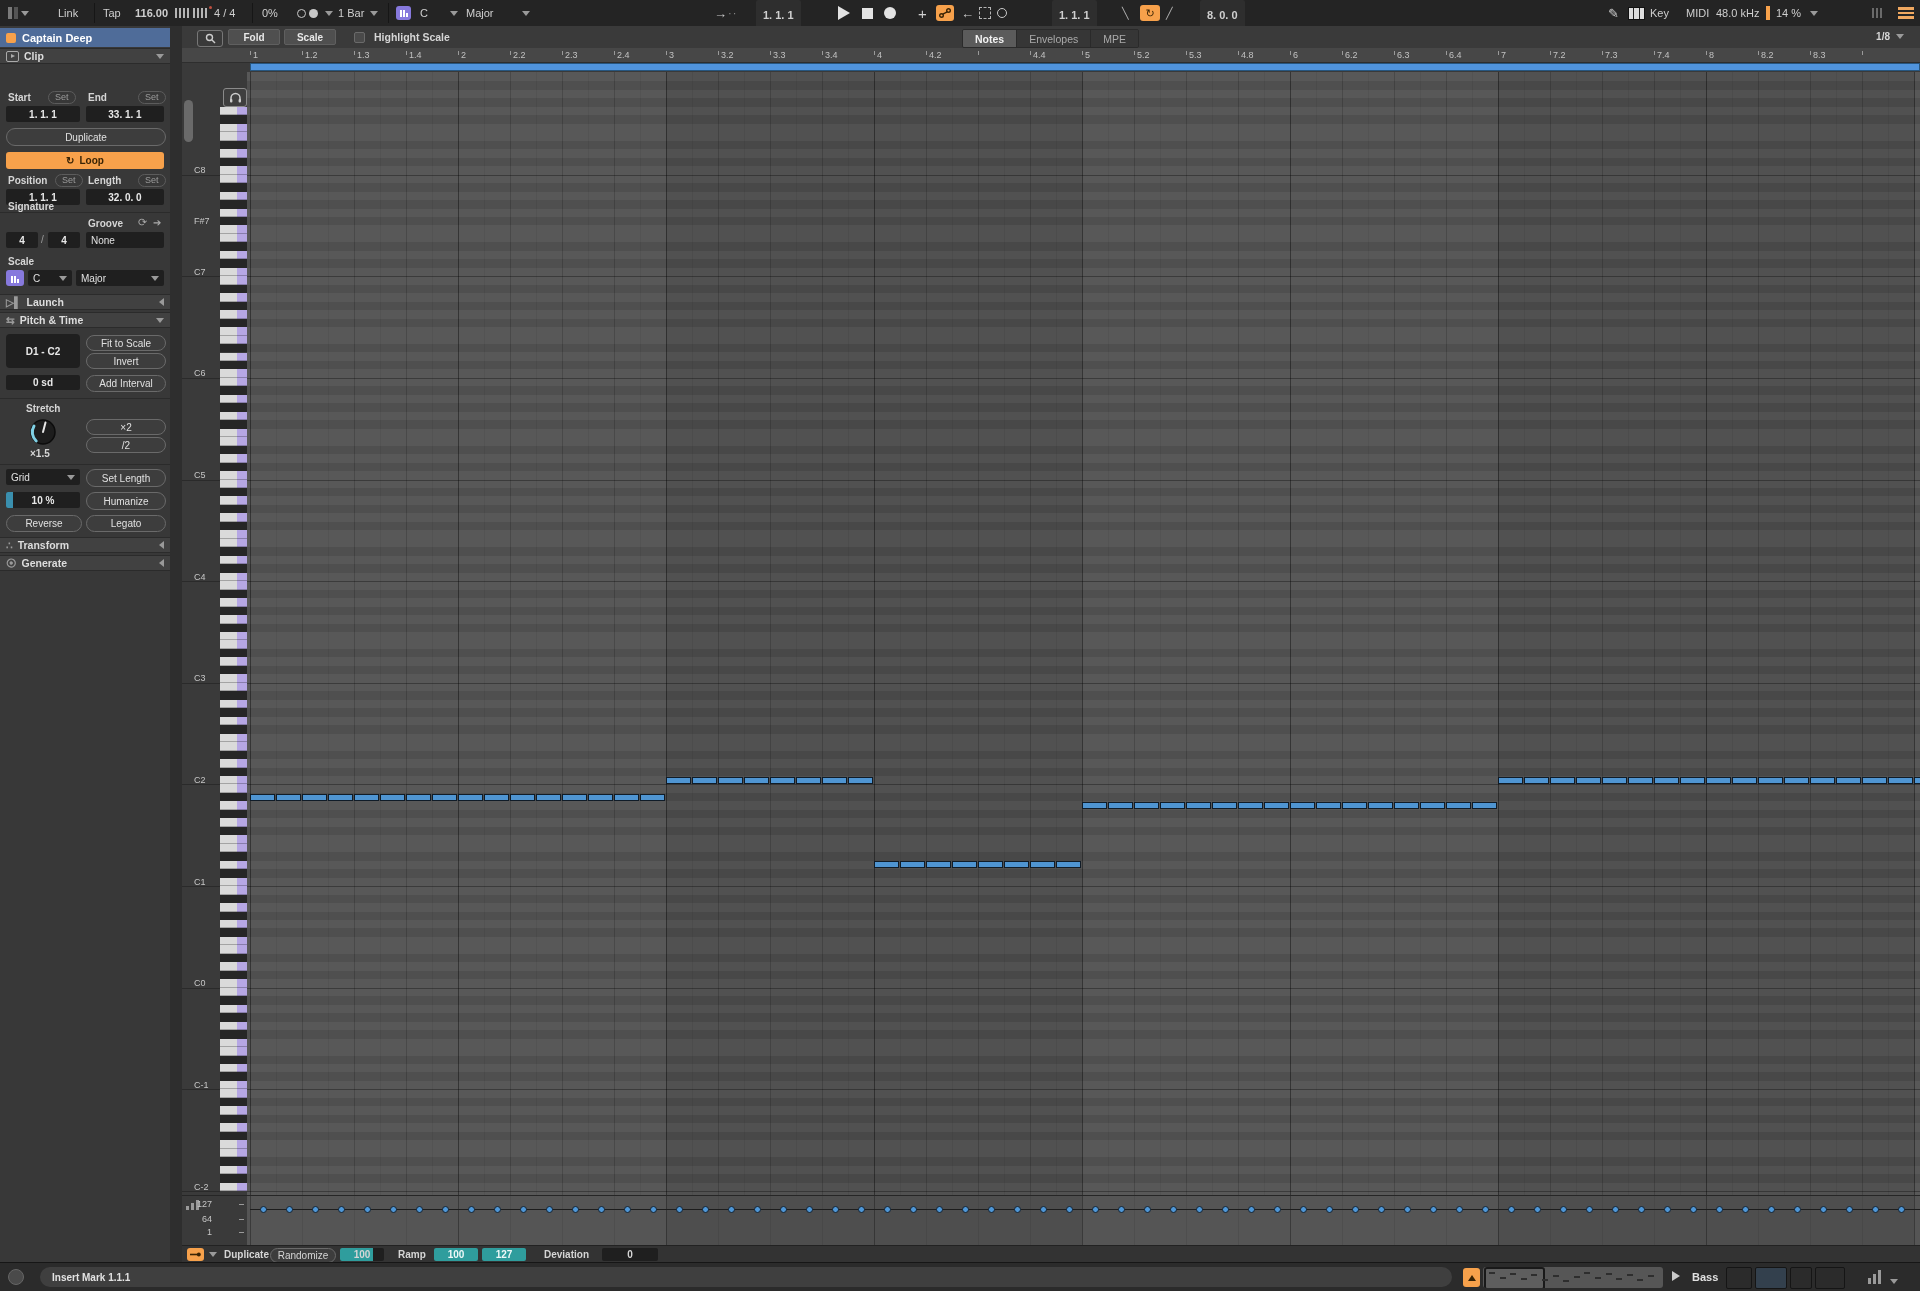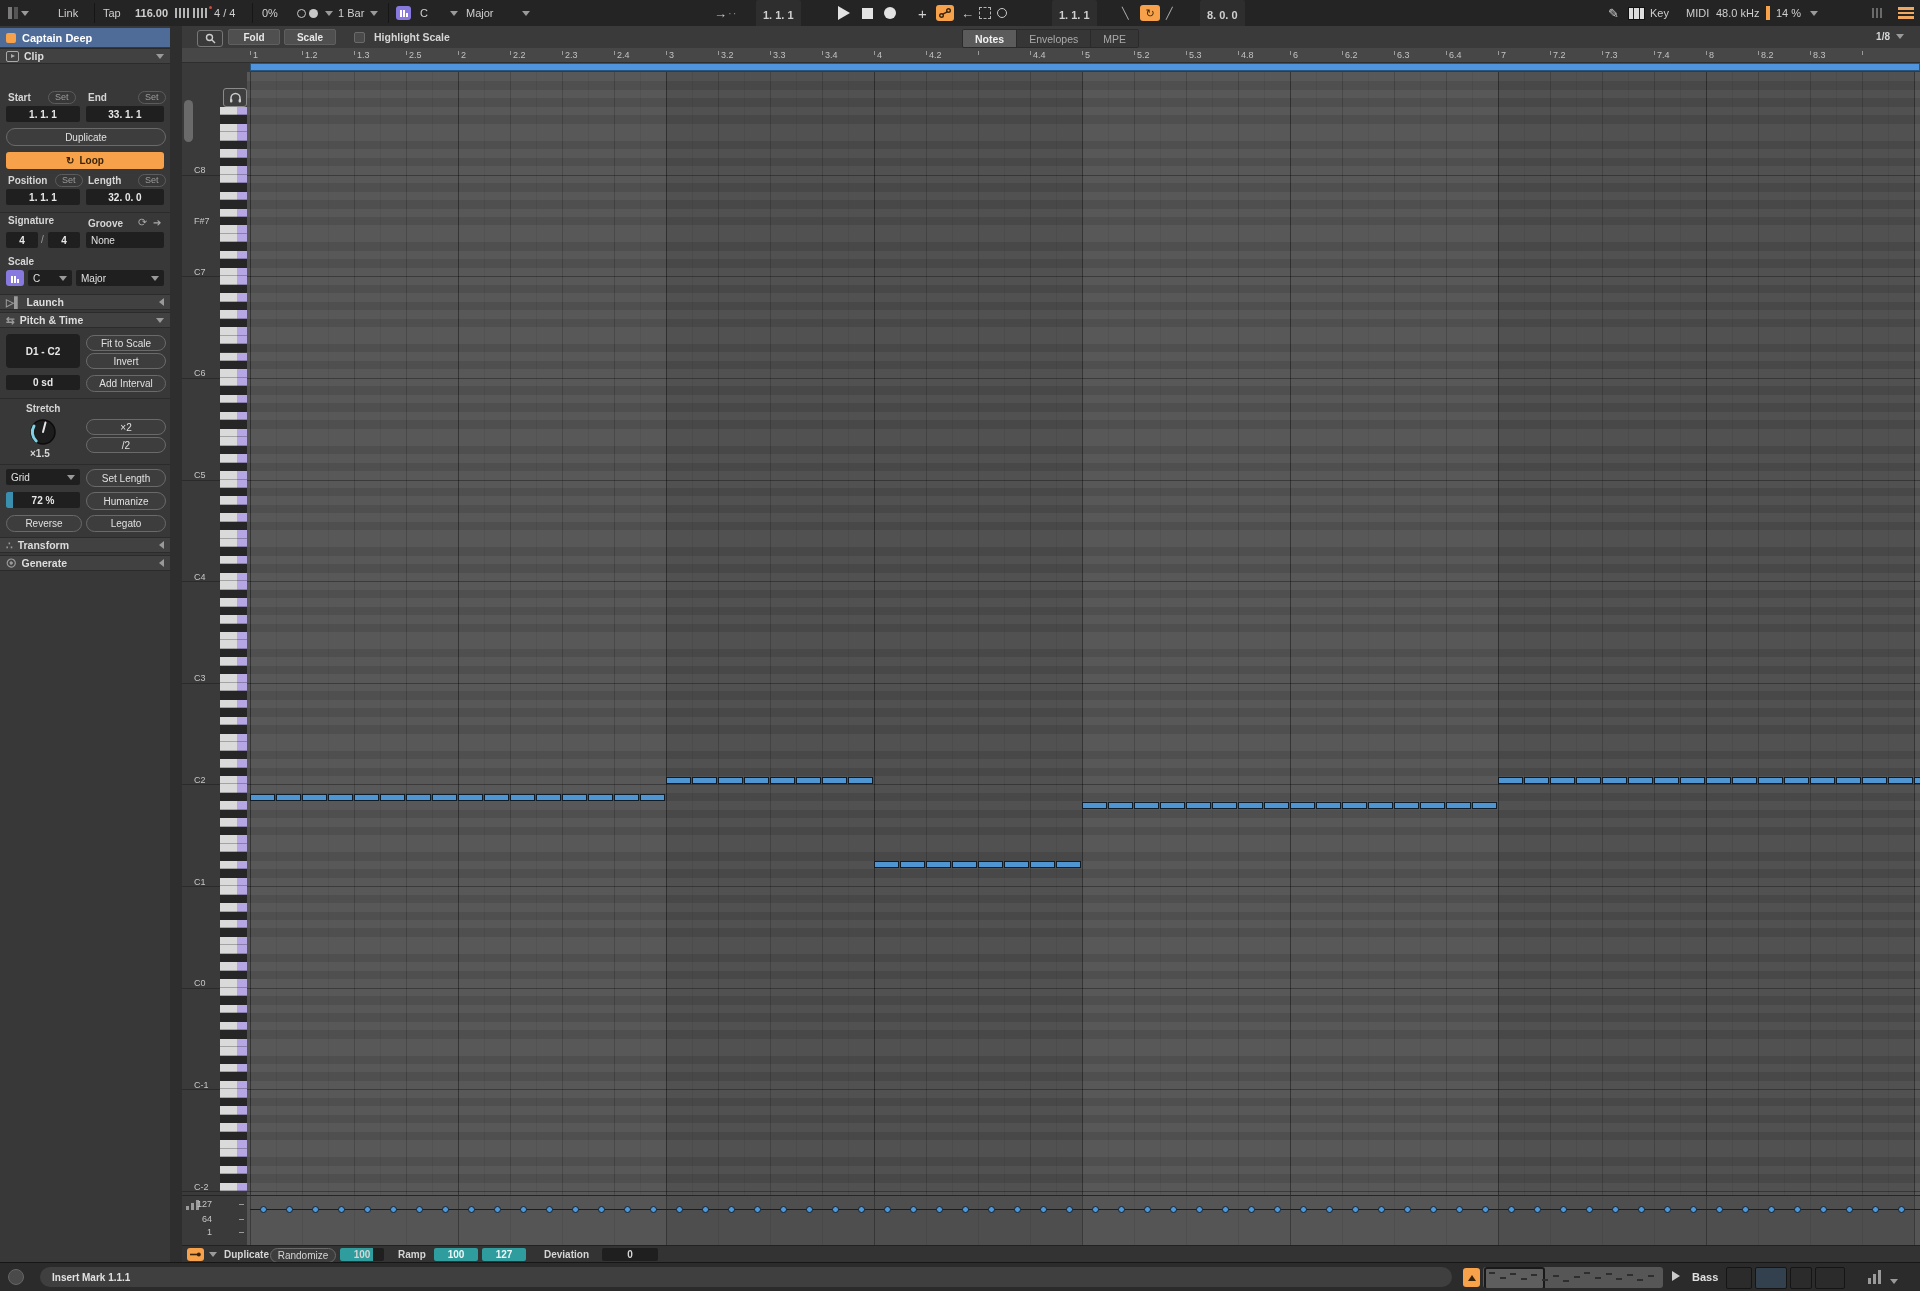--- a/index.html
+++ b/index.html
@@ -245,21 +245,21 @@
       <span>↻</span>
         <span>Loop</span>
     </div>
     <div class="abs lbl" style="left:8px;top:149px;">Position</div>
     <div class="abs set-pill" style="left:55px;top:148px;">Set</div>
     <div class="abs lbl" style="left:88px;top:149px;">Length</div>
     <div class="abs set-pill" style="left:138px;top:148px;">Set</div>
     <div class="abs vbox" style="left:6px;top:163px;width:74px;height:16px;">1.  1.  1</div>
     <div class="abs vbox" style="left:86px;top:163px;width:78px;height:16px;">32.  0.  0</div>
     <div class="abs" style="left:0;top:186px;width:170px;height:1px;background:#2b2b2b;"></div>
-    <div class="abs lbl" style="left:8px;top:189px;text-align:center;">Signature</div>
+    <div class="abs lbl" style="left:8px;top:175px;text-align:center;">Signature</div>
     <div class="abs lbl" style="left:88px;top:192px;">Groove</div>
     <div class="abs" style="left:138px;top:190px;color:#a8a8a8;font-size:11px;">⟳</div>
     <div class="abs" style="left:153px;top:191px;color:#a8a8a8;font-size:10px;">➔</div>
     <div class="abs vbox" style="left:6px;top:206px;width:32px;height:16px;">4</div>
     <div class="abs" style="left:41px;top:208px;color:#9a9a9a;">/</div>
     <div class="abs vbox" style="left:48px;top:206px;width:32px;height:16px;">4</div>
     <div class="abs drop" style="left:86px;top:206px;width:78px;height:16px;">
         <span>None</span>
       </div>
     <div class="abs lbl" style="left:8px;top:230px;">Scale</div>
@@ -306,21 +306,21 @@
     <div class="abs pill" style="left:86px;top:393px;width:78px;height:14px;">×2</div>
     <div class="abs pill" style="left:86px;top:411px;width:78px;height:14px;">/2</div>
     <div class="abs" style="left:0;top:438px;width:170px;height:1px;background:#2b2b2b;"></div>
     <div class="abs drop" style="left:6px;top:443px;width:74px;height:16px;">
       <span>Grid</span>
         <span class="arrow-dn"></span>
     </div>
     <div class="abs pill" style="left:86px;top:443px;width:78px;height:16px;">Set Length</div>
     <div class="abs vbox" style="left:6px;top:466px;width:74px;height:16px;overflow:hidden;">
       <i class="abs" style="left:0;top:0;width:7px;height:16px;background:#3a8fae;"></i>
-      <span>72 %</span>
+      <span>10 %</span>
     </div>
     <div class="abs pill" style="left:86px;top:466px;width:78px;height:16px;">Humanize</div>
     <div class="abs pill" style="left:6px;top:489px;width:74px;height:15px;">Reverse</div>
     <div class="abs pill" style="left:86px;top:489px;width:78px;height:15px;">Legato</div>
     <div class="sect" style="top:511px;">
       <span style="color:#9a9a9a;">∴</span>
       <span>Transform</span>
         <span class="spacer"></span>
         <span class="tri-l"></span>
     </div>
@@ -357,21 +357,21 @@
     </div>
 
     <div id="ruler">
         <div class="rtick" style="left: 68px;"></div>
         <div class="rl" style="left: 71px;">1</div>
         <div class="rtick" style="left: 120px;"></div>
         <div class="rl" style="left: 123px;">1.2</div>
         <div class="rtick" style="left: 172px;"></div>
         <div class="rl" style="left: 175px;">1.3</div>
         <div class="rtick" style="left: 224px;"></div>
-        <div class="rl" style="left: 227px;">2.5</div>
+        <div class="rl" style="left: 227px;">1.4</div>
         <div class="rtick" style="left: 276px;"></div>
         <div class="rl" style="left: 279px;">2</div>
         <div class="rtick" style="left: 328px;"></div>
         <div class="rl" style="left: 331px;">2.2</div>
         <div class="rtick" style="left: 380px;"></div>
         <div class="rl" style="left: 383px;">2.3</div>
         <div class="rtick" style="left: 432px;"></div>
         <div class="rl" style="left: 435px;">2.4</div>
         <div class="rtick" style="left: 484px;"></div>
         <div class="rl" style="left: 487px;">3</div>

